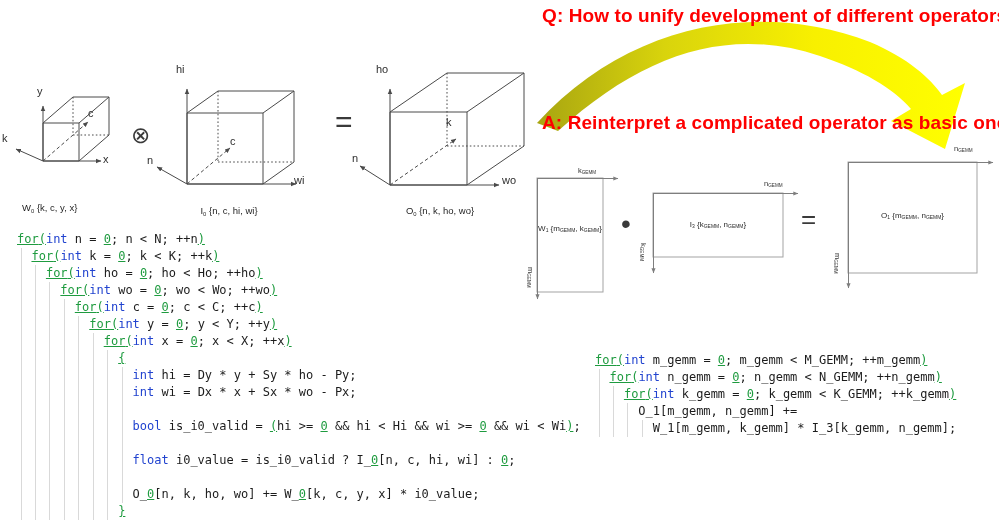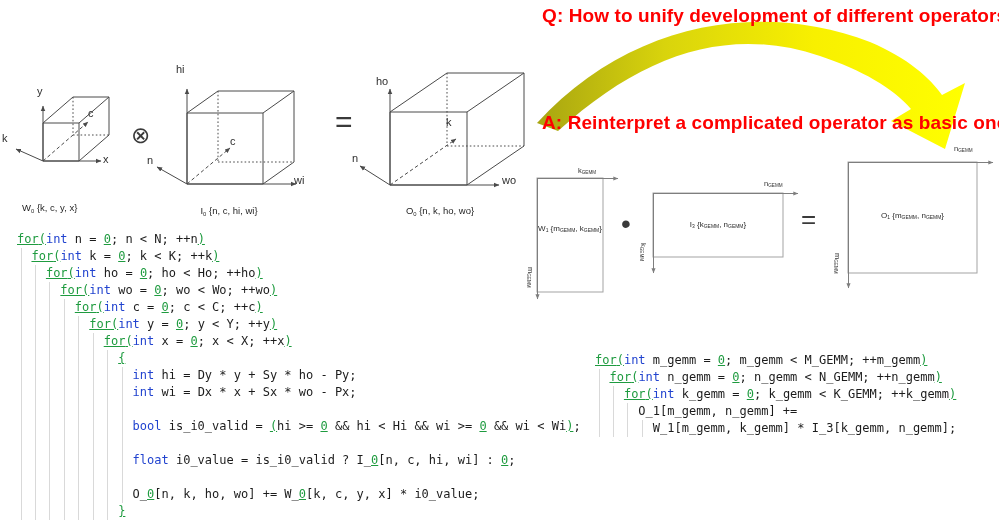--- a/index.html
+++ b/index.html
@@ -98,21 +98,21 @@
 <span class="axl" style="left:37px;top:85px;">y</span>
 <span class="axl" style="left:103px;top:153px;">x</span>
 <span class="axl" style="left:2px;top:132px;">k</span>
 <span class="axl" style="left:88px;top:107px;">c</span>
 
 <span class="axl" style="left:176px;top:63px;">hi</span>
 <span class="axl" style="left:294px;top:174px;">wi</span>
 <span class="axl" style="left:147px;top:154px;">n</span>
 <span class="axl" style="left:230px;top:135px;">c</span>
 
-<span class="axl" style="left:376px;top:63px;margin-top:12px;">ho</span>
+<span class="axl" style="left:376px;top:63px;">ho</span>
 <span class="axl" style="left:502px;top:174px;">wo</span>
 <span class="axl" style="left:352px;top:152px;">n</span>
 <span class="axl" style="left:446px;top:116px;">k</span>
 
 <span class="opsym" style="left:131px;top:124px;font-size:23px;">⊗</span>
 <span class="opsym" style="left:335px;top:107px;font-size:30px;">=</span>
 
 <div class="cap" style="left:22px;top:202px;"><span>W</span><span class="sb">0</span><span> {k, c, y, x}</span></div>
 <div class="cap" style="left:189px;top:205px;width:80px;text-align:center;"><span>I</span><span class="sb">0</span><span> {n, c, hi, wi}</span></div>
 <div class="cap" style="left:394px;top:205px;width:92px;text-align:center;"><span>O</span><span class="sb">0</span><span> {n, k, ho, wo}</span></div>

